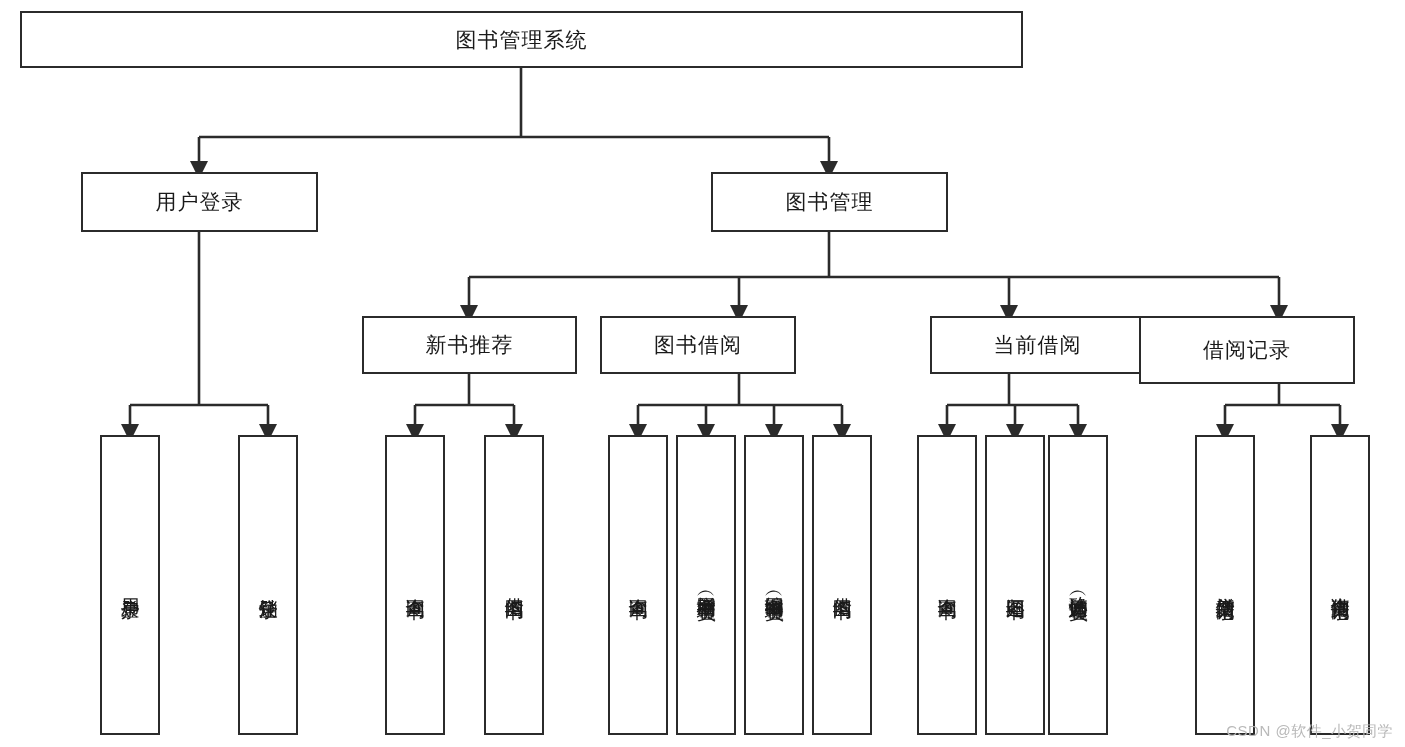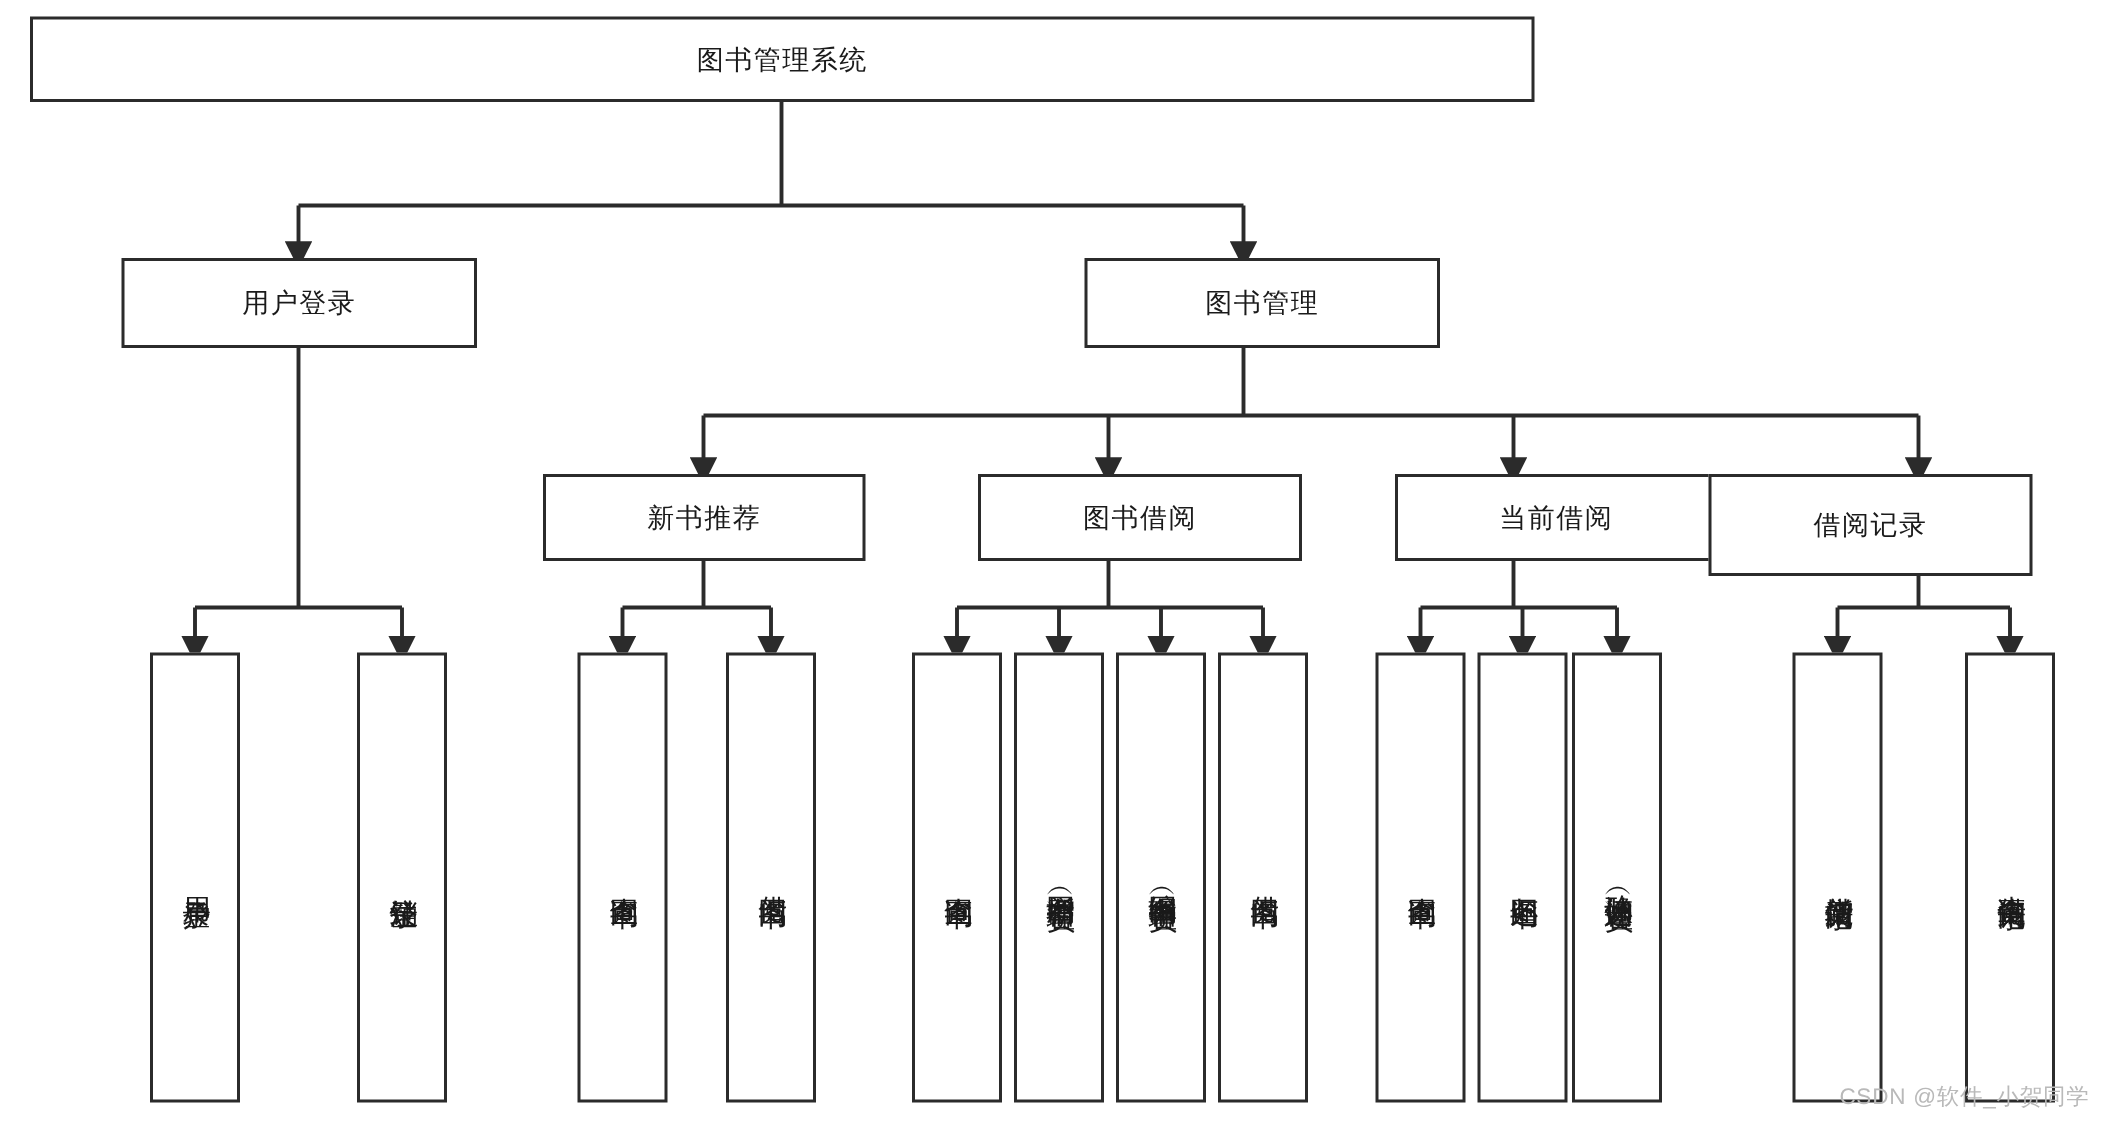--- a/index.html
+++ b/index.html
@@ -21,21 +21,21 @@
     position: absolute;
     box-sizing: border-box;
     background: #ffffff;
     border: 2px solid #2b2b2b;
     display: flex;
     align-items: center;
     justify-content: center;
     color: #1a1a1a;
   }
   .node.horiz {
-    font-size: 18px;
+    font-size: 21px;
     letter-spacing: 1px;
   }
   .node.vert {
     writing-mode: vertical-rl;
     text-orientation: upright;
     font-size: 19px;
     line-height: 1.18;
     letter-spacing: 1px;
     padding: 4px 0;
     text-align: center;
@@ -113,27 +113,27 @@
       </g>
   </svg>
 
   <div id="node-layer">
       <div class="node horiz" style="left: 20px; top: 11px; width: 1003px; height: 57px;">
         <span>图书管理系统</span>
       </div>
       <div class="node horiz" style="left: 81px; top: 172px; width: 237px; height: 60px;">
         <span>用户登录</span>
       </div>
-      <div class="node horiz" style="left: 711px; top: 172px; width: 237px; height: 60px; margin-left: 12px;">
+      <div class="node horiz" style="left: 711px; top: 172px; width: 237px; height: 60px;">
         <span>图书管理</span>
       </div>
       <div class="node horiz" style="left: 362px; top: 316px; width: 215px; height: 58px;">
         <span>新书推荐</span>
       </div>
-      <div class="node horiz" style="left: 652px; top: 316px; width: 216px; height: 58px;">
+      <div class="node horiz" style="left: 600px; top: 316px; width: 196px; height: 58px;">
         <span>图书借阅</span>
       </div>
       <div class="node horiz" style="left: 902px; top: 316px; width: 215px; height: 58px; margin-left: 28px;">
         <span>当前借阅</span>
       </div>
       <div class="node horiz" style="left: 1139px; top: 316px; width: 216px; height: 68px;">
         <span>借阅记录</span>
       </div>
       <div class="node vert" style="left: 100px; top: 435px; width: 60px; height: 300px;">
         <span class="vlabel">用户登录</span>

